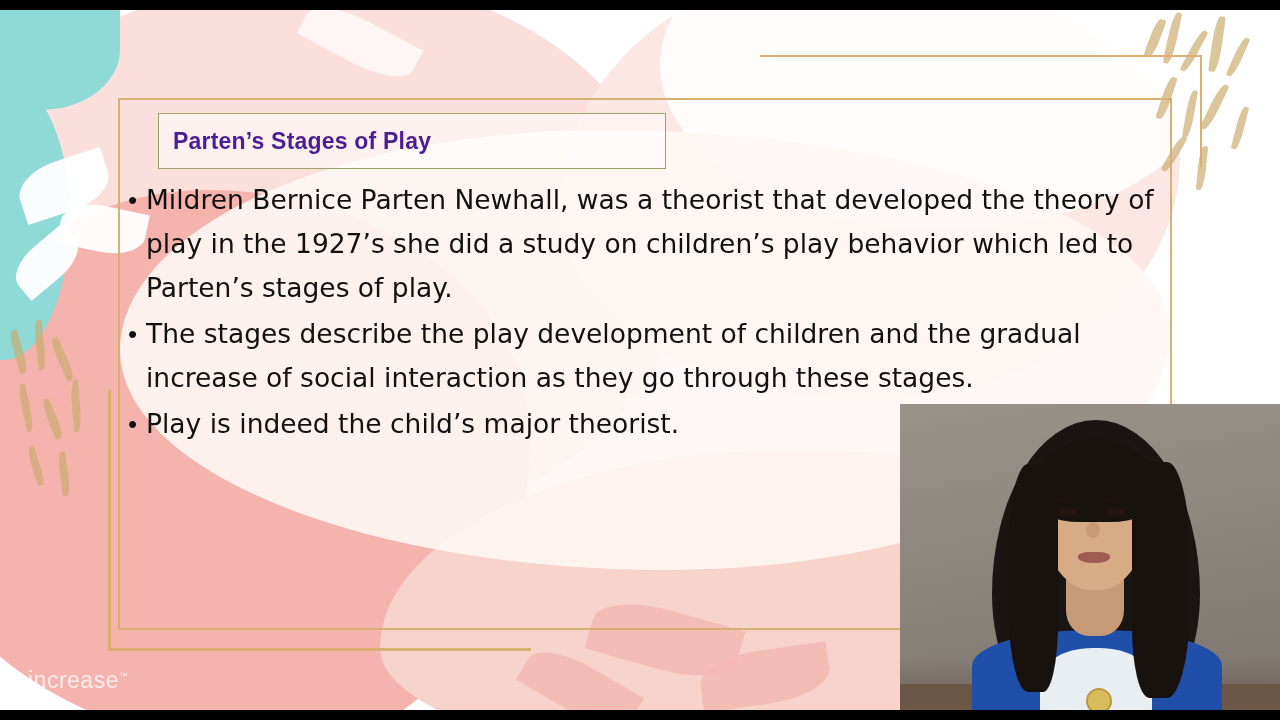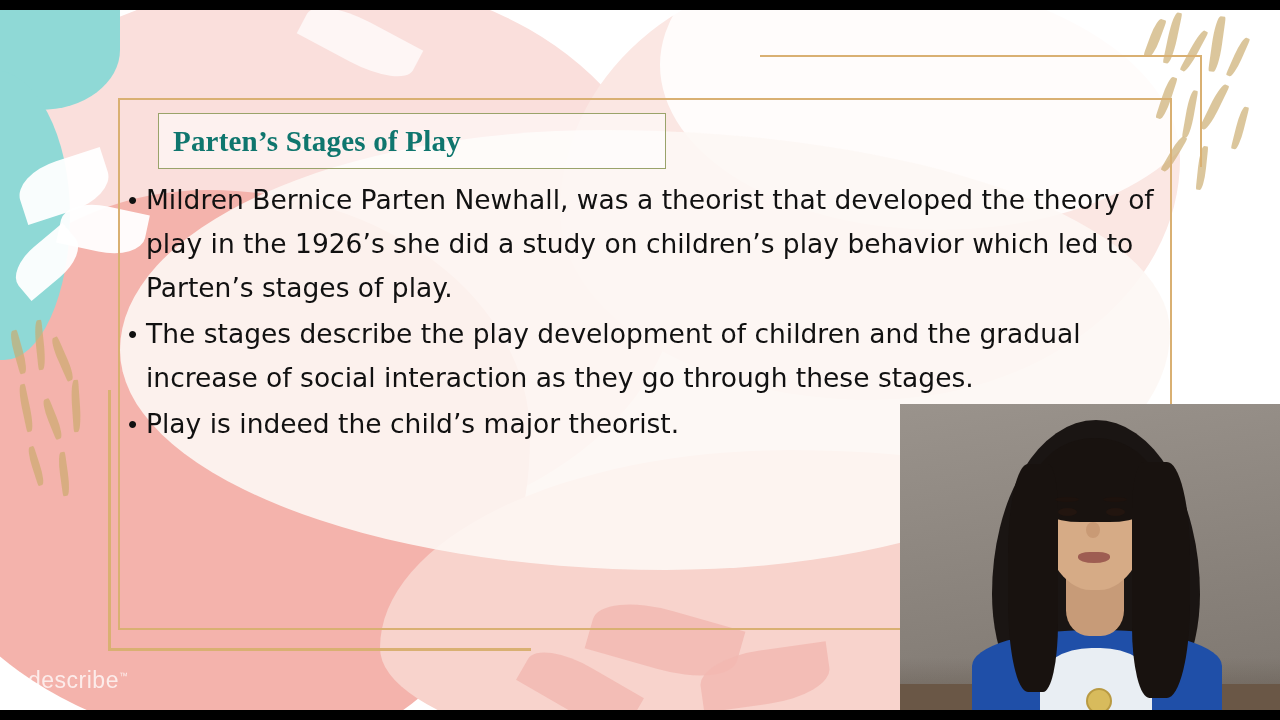--- a/index.html
+++ b/index.html
@@ -158,24 +158,24 @@
     width: 508px;
     height: 56px;
     border: 1px solid #9aa36a;
     background: rgba(255,255,255,0.55);
     display: flex;
     align-items: center;
     box-sizing: border-box;
     padding-left: 14px;
   }
   .title-text {
-    font-family: Liberation Serif, serif;
+    font-family: Liberation Sans, sans-serif;
     font-weight: bold;
-    font-size: 29px;
-    color: #0f766e;
+    font-size: 23px;
+    color: #4c1d95;
     letter-spacing: .2px;
   }
 
   .bullets {
     position: absolute;
     left: 128px;
     top: 168px;
     width: 1050px;
   }
   .bullet {
@@ -394,34 +394,34 @@
     <div class="frame frame-main"></div>
     <div class="frame frame-lower"></div>
 
     <div class="title-box">
       <span class="title-text">Parten’s Stages of Play</span>
     </div>
 
     <div class="bullets">
       <div class="bullet">
         <span class="dot">•</span>
-        <span class="btext">Mildren Bernice Parten Newhall, was a theorist that developed the theory of play in the 1926’s she did a study on children’s play behavior which led to Parten’s stages of play.</span>
+        <span class="btext">Mildren Bernice Parten Newhall, was a theorist that developed the theory of play in the 1927’s she did a study on children’s play behavior which led to Parten’s stages of play.</span>
       </div>
       <div class="bullet">
         <span class="dot">•</span>
         <span class="btext">The stages describe the play development of children and the gradual increase of social interaction as they go through these stages.</span>
       </div>
       <div class="bullet">
         <span class="dot">•</span>
         <span class="btext">Play is indeed the child’s major theorist.</span>
       </div>
     </div>
 
     <div class="watermark">
-      <span>describe</span><sup>™</sup>
+      <span>increase</span><sup>™</sup>
     </div>
 
   </div>
 
   <div id="webcam">
     <div class="wall"></div>
     <div class="desk"></div>
     <div class="hair-back"></div>
     <div class="shirt-blue"></div>
     <div class="shirt-white"></div>

